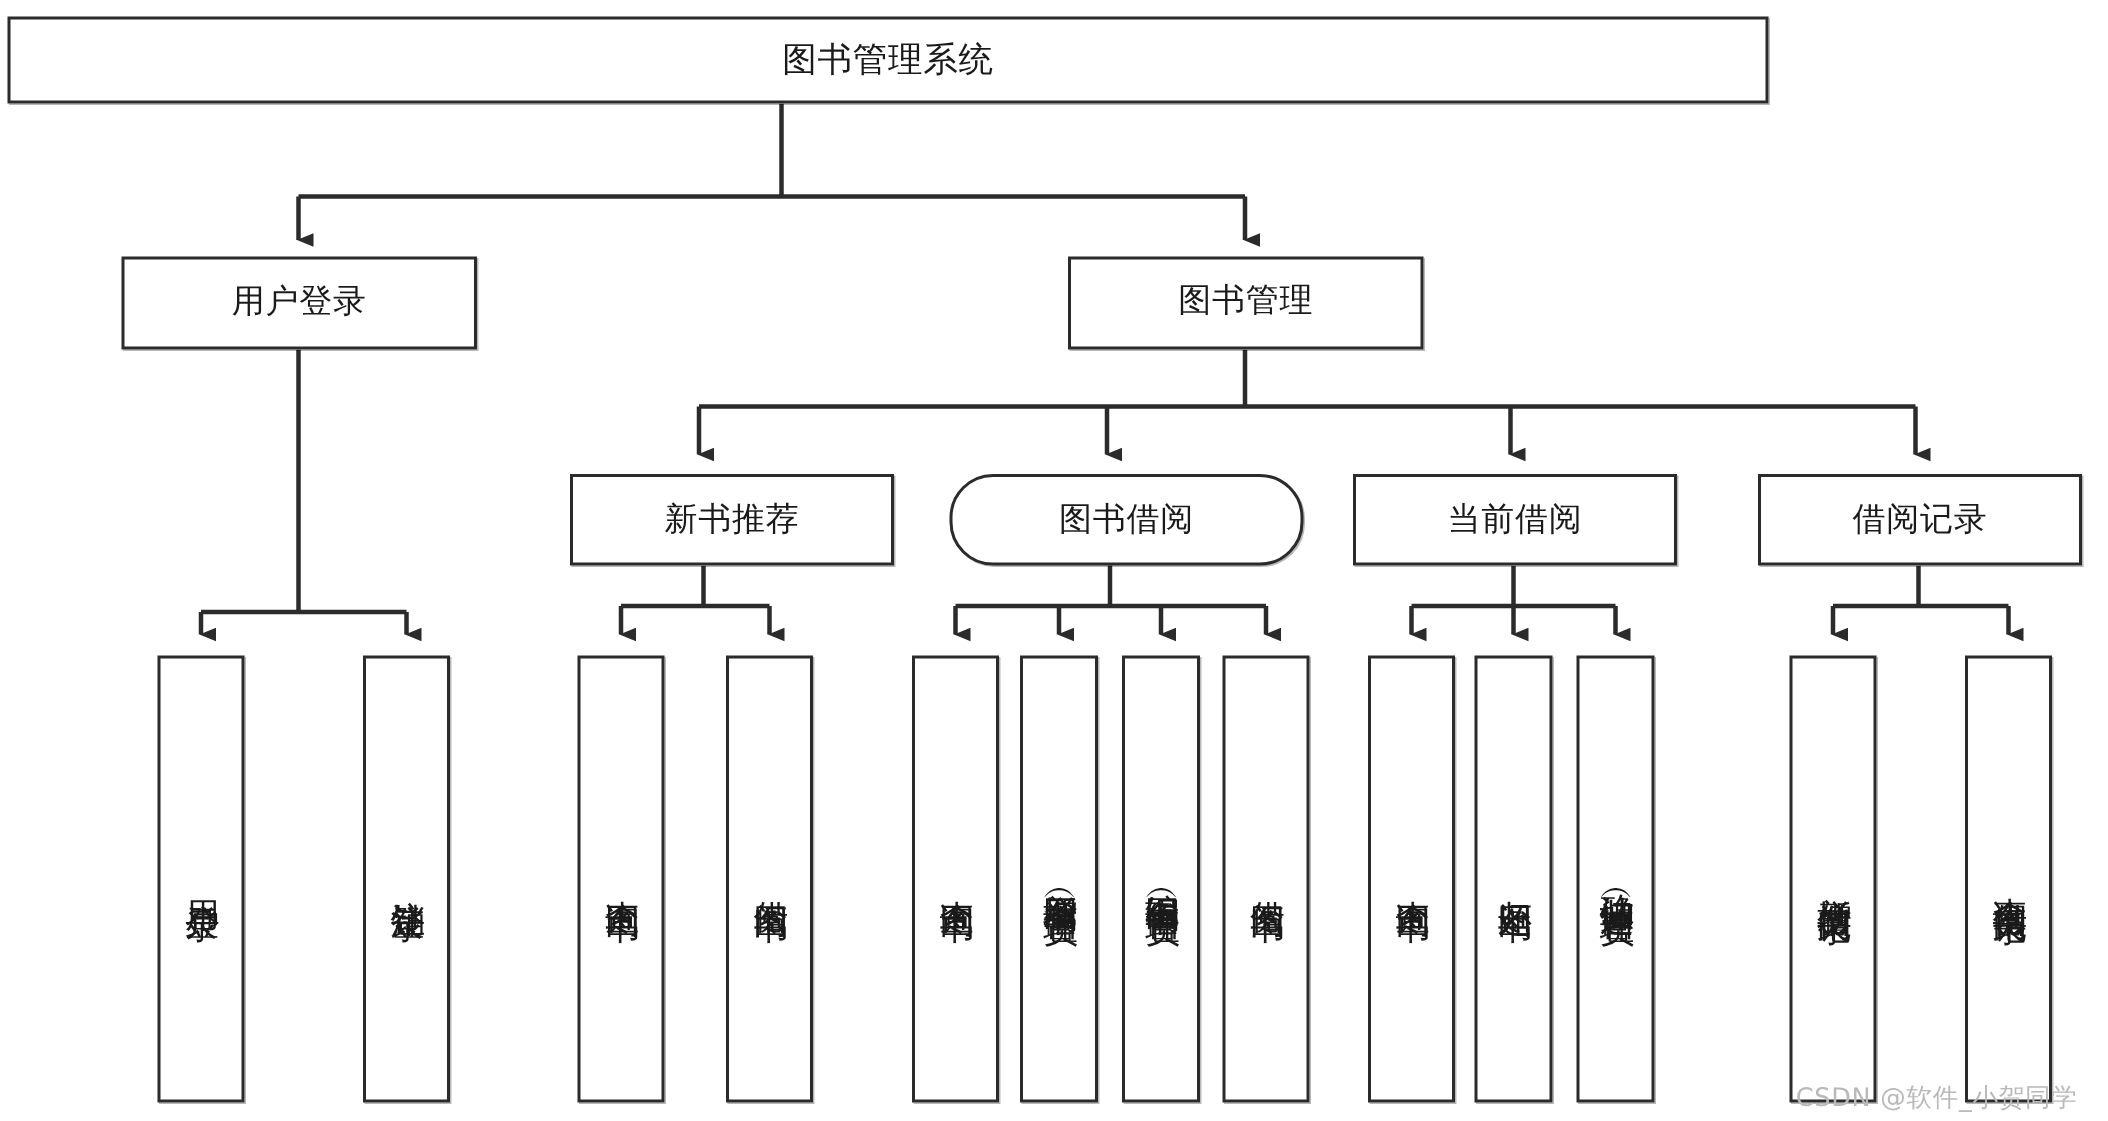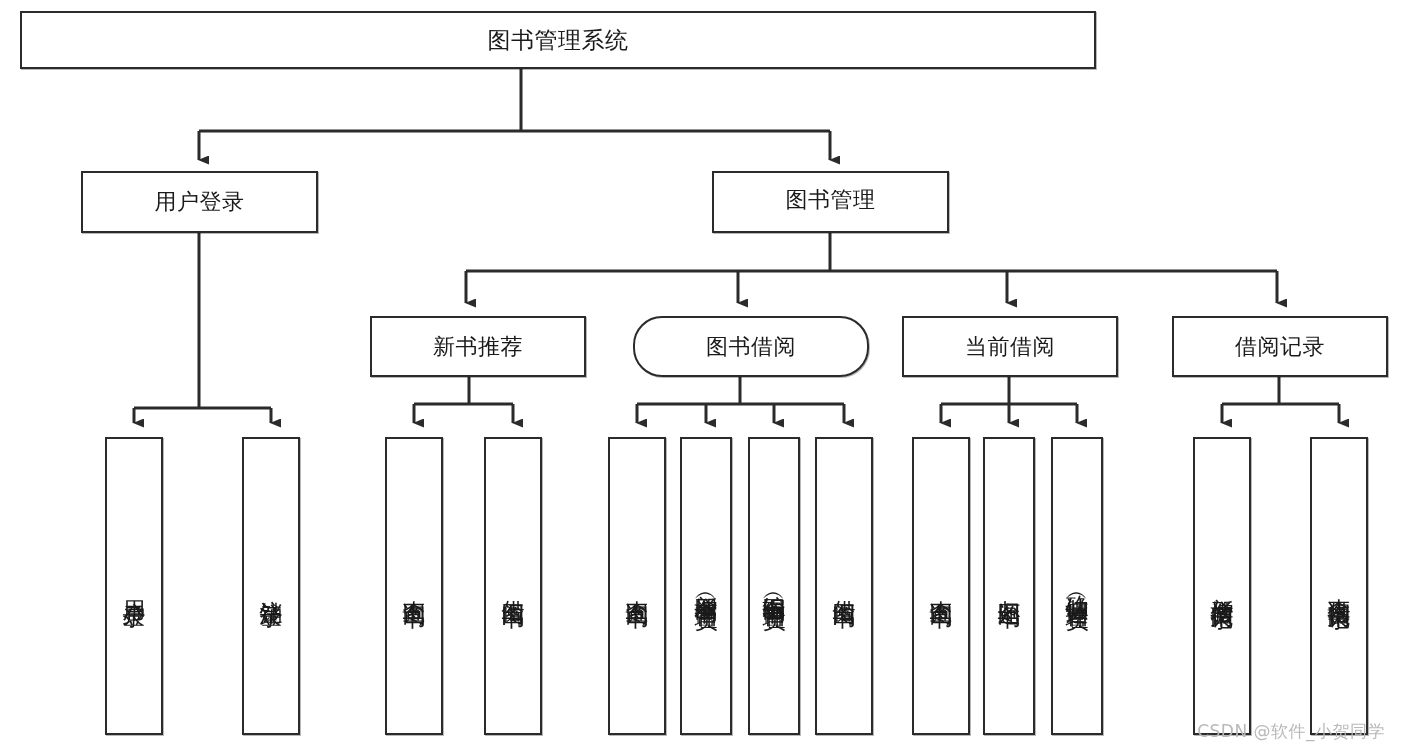--- a/index.html
+++ b/index.html
@@ -126,32 +126,32 @@
       <path d="M1009,404 L1009,423" marker-end="url(#arr)"></path>
       <path d="M1077,404 L1077,423" marker-end="url(#arr)"></path>
 
       <path d="M1279,377 L1279,404"></path>
       <path d="M1222,404 L1339,404"></path>
       <path d="M1222,404 L1222,423" marker-end="url(#arr)"></path>
       <path d="M1339,404 L1339,423" marker-end="url(#arr)"></path>
     </g>
   </svg>
 
-  <div class="node h root" style="left:20px; top:11px; width:1076px; height:58px;">
+  <div class="node h root" style="left:5px; top:11px; width:1174px; height:58px;">
     <span class="label">图书管理系统</span>
   </div>
 
   <div class="node h" style="left:81px; top:171px; width:237px; height:62px;">
     <span class="label">用户登录</span>
   </div>
   <div class="node h" style="left:712px; top:171px; width:237px; height:62px;font-family:Liberation Mono, monospace;">
     <span class="label">图书管理</span>
   </div>
 
-  <div class="node h" style="left:370px; top:316px; width:216px; height:61px;">
+  <div class="node h" style="left:380px; top:316px; width:216px; height:61px;">
     <span class="label">新书推荐</span>
   </div>
   <div class="node h" style="left:633px; top:316px; width:236px; height:61px;border-radius:29px;">
     <span class="label">图书借阅</span>
   </div>
   <div class="node h" style="left:902px; top:316px; width:216px; height:61px;">
     <span class="label">当前借阅</span>
   </div>
   <div class="node h" style="left:1172px; top:316px; width:216px; height:61px;">
     <span class="label">借阅记录</span>

